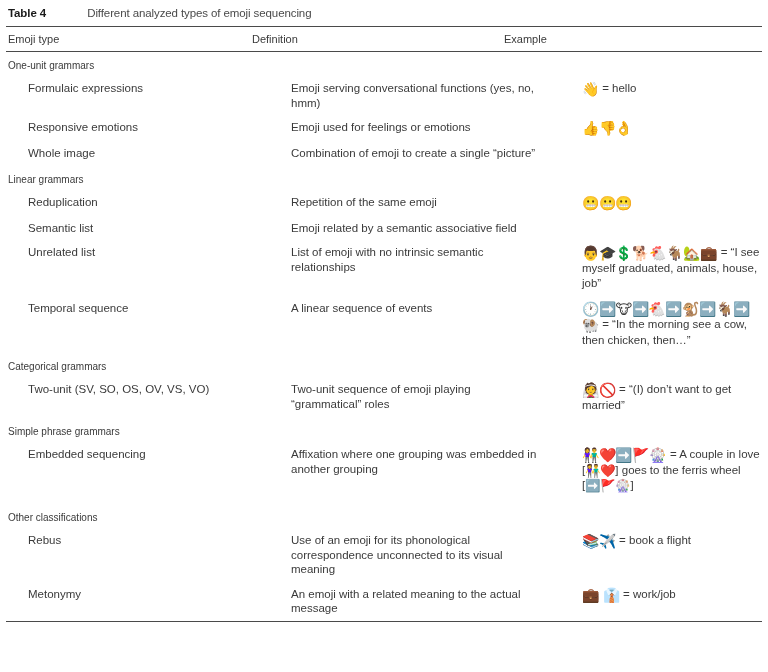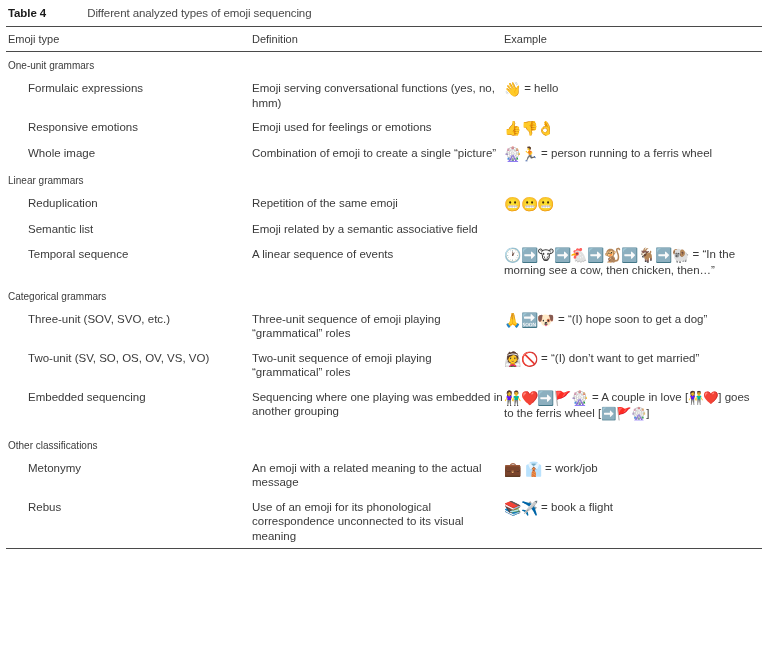--- a/index.html
+++ b/index.html
@@ -65,20 +65,21 @@
     font-size: 10px;
     line-height: 14px;
     padding: 7px 0 3px 0;
     color: #3a3a3a;
   }
   .item-row {
     font-size: 11.5px;
     line-height: 14.5px;
     padding: 5px 0 5px 0;
     color: #3a3a3a;
+    gap: 39px;
   }
   .item-row .col-type { padding-left: 22px; }
 
   .ex-cell {
     font-size: 11.5px;
     line-height: 15px;
     color: #3a3a3a;
   }
   .emoji {
     font-family: "DejaVu Sans", sans-serif;
@@ -146,24 +147,20 @@
     <div class="col-ex ex-cell">
       <span class="emoji">👍👎👌</span>
       <span class="gloss"></span>
     </div>
   </div>
 
 
   <div class="row item-row">
     <div class="col-type">Whole image</div>
     <div class="col-def">Combination of emoji to create a single “picture”</div>
-    <div class="col-ex ex-cell">
-      <span class="emoji">🎡🏃</span>
-      <span class="gloss">= person running to a ferris wheel</span>
-    </div>
   </div>
 
   <div class="row group-row">
     <div class="col-type">Linear grammars</div>
     <div class="col-def"></div>
     <div class="col-ex"></div>
   </div>
 
   <div class="row item-row">
     <div class="col-type">Reduplication</div>
@@ -172,87 +169,92 @@
       <span class="emoji">😬😬😬</span>
       <span class="gloss"></span>
     </div>
   </div>
 
   <div class="row item-row">
     <div class="col-type">Semantic list</div>
     <div class="col-def">Emoji related by a semantic associative field</div>
   </div>
 
+  <div class="row item-row">
+    <div class="col-type">Unrelated list</div>
+    <div class="col-def">List of emoji with no intrinsic semantic relationships</div>
+    <div class="col-ex ex-cell">
+      <span class="emoji">👨🎓💲🐕🐔🐐🏡💼</span>
+      <span class="gloss">= “I see myself graduated, animals, house, job”</span>
+    </div>
+  </div>
 
   <div class="row item-row">
     <div class="col-type">Temporal sequence</div>
     <div class="col-def">A linear sequence of events</div>
     <div class="col-ex ex-cell">
       <span class="emoji">🕐➡️🐮➡️🐔➡️🐒➡️🐐➡️🐏</span>
       <span class="gloss">= “In the morning see a cow, then chicken, then…”</span>
     </div>
   </div>
 
   <div class="row group-row">
     <div class="col-type">Categorical grammars</div>
     <div class="col-def"></div>
     <div class="col-ex"></div>
   </div>
 
-  <div class="row item-row">
-    <div class="col-type">Three-unit (SOV, SVO, etc.)</div>
-    <div class="col-def">Three-unit sequence of emoji playing “grammatical” roles</div>
-    <div class="col-ex ex-cell">
-      <span class="emoji">🙏🔜🐶</span>
-      <span class="gloss">= “(I) hope soon to get a dog”</span>
-    </div>
-  </div>
 
   <div class="row item-row">
     <div class="col-type">Two-unit (SV, SO, OS, OV, VS, VO)</div>
     <div class="col-def">Two-unit sequence of emoji playing “grammatical” roles</div>
     <div class="col-ex ex-cell">
       <span class="emoji">👰🚫</span>
       <span class="gloss">= “(I) don’t want to get married”</span>
     </div>
   </div>
 
+  <div class="row group-row">
+    <div class="col-type">Simple phrase grammars</div>
+    <div class="col-def"></div>
+    <div class="col-ex"></div>
+  </div>
 
   <div class="row item-row">
     <div class="col-type">Embedded sequencing</div>
-    <div class="col-def">Sequencing where one playing was embedded in another grouping</div>
+    <div class="col-def">Affixation where one grouping was embedded in another grouping</div>
     <div class="col-ex ex-cell">
       <span class="emoji">👫❤️➡️🚩🎡</span>
       <span class="gloss">= A couple in love [</span><span class="emoji-sm">👫❤️</span><span class="gloss">] goes to the ferris wheel [</span><span class="emoji-sm">➡️🚩🎡</span><span class="gloss">]</span>
     </div>
   </div>
 
   <div class="spacer-sm"></div>
 
   <div class="row group-row">
     <div class="col-type">Other classifications</div>
     <div class="col-def"></div>
     <div class="col-ex"></div>
   </div>
 
   <div class="row item-row">
+    <div class="col-type">Rebus</div>
+    <div class="col-def">Use of an emoji for its phonological correspondence unconnected to its visual meaning</div>
+    <div class="col-ex ex-cell">
+      <span class="emoji">📚✈️</span>
+      <span class="gloss">= book a flight</span>
+    </div>
+  </div>
+
+  <div class="row item-row">
     <div class="col-type">Metonymy</div>
     <div class="col-def">An emoji with a related meaning to the actual message</div>
     <div class="col-ex ex-cell">
       <span class="emoji">💼 👔</span>
       <span class="gloss">= work/job</span>
-    </div>
-  </div>
-
-  <div class="row item-row">
-    <div class="col-type">Rebus</div>
-    <div class="col-def">Use of an emoji for its phonological correspondence unconnected to its visual meaning</div>
-    <div class="col-ex ex-cell">
-      <span class="emoji">📚✈️</span>
-      <span class="gloss">= book a flight</span>
     </div>
   </div>
 
   <div class="rule-bottom"></div>
 
   <div class="footer">
     
     
   </div>
 

